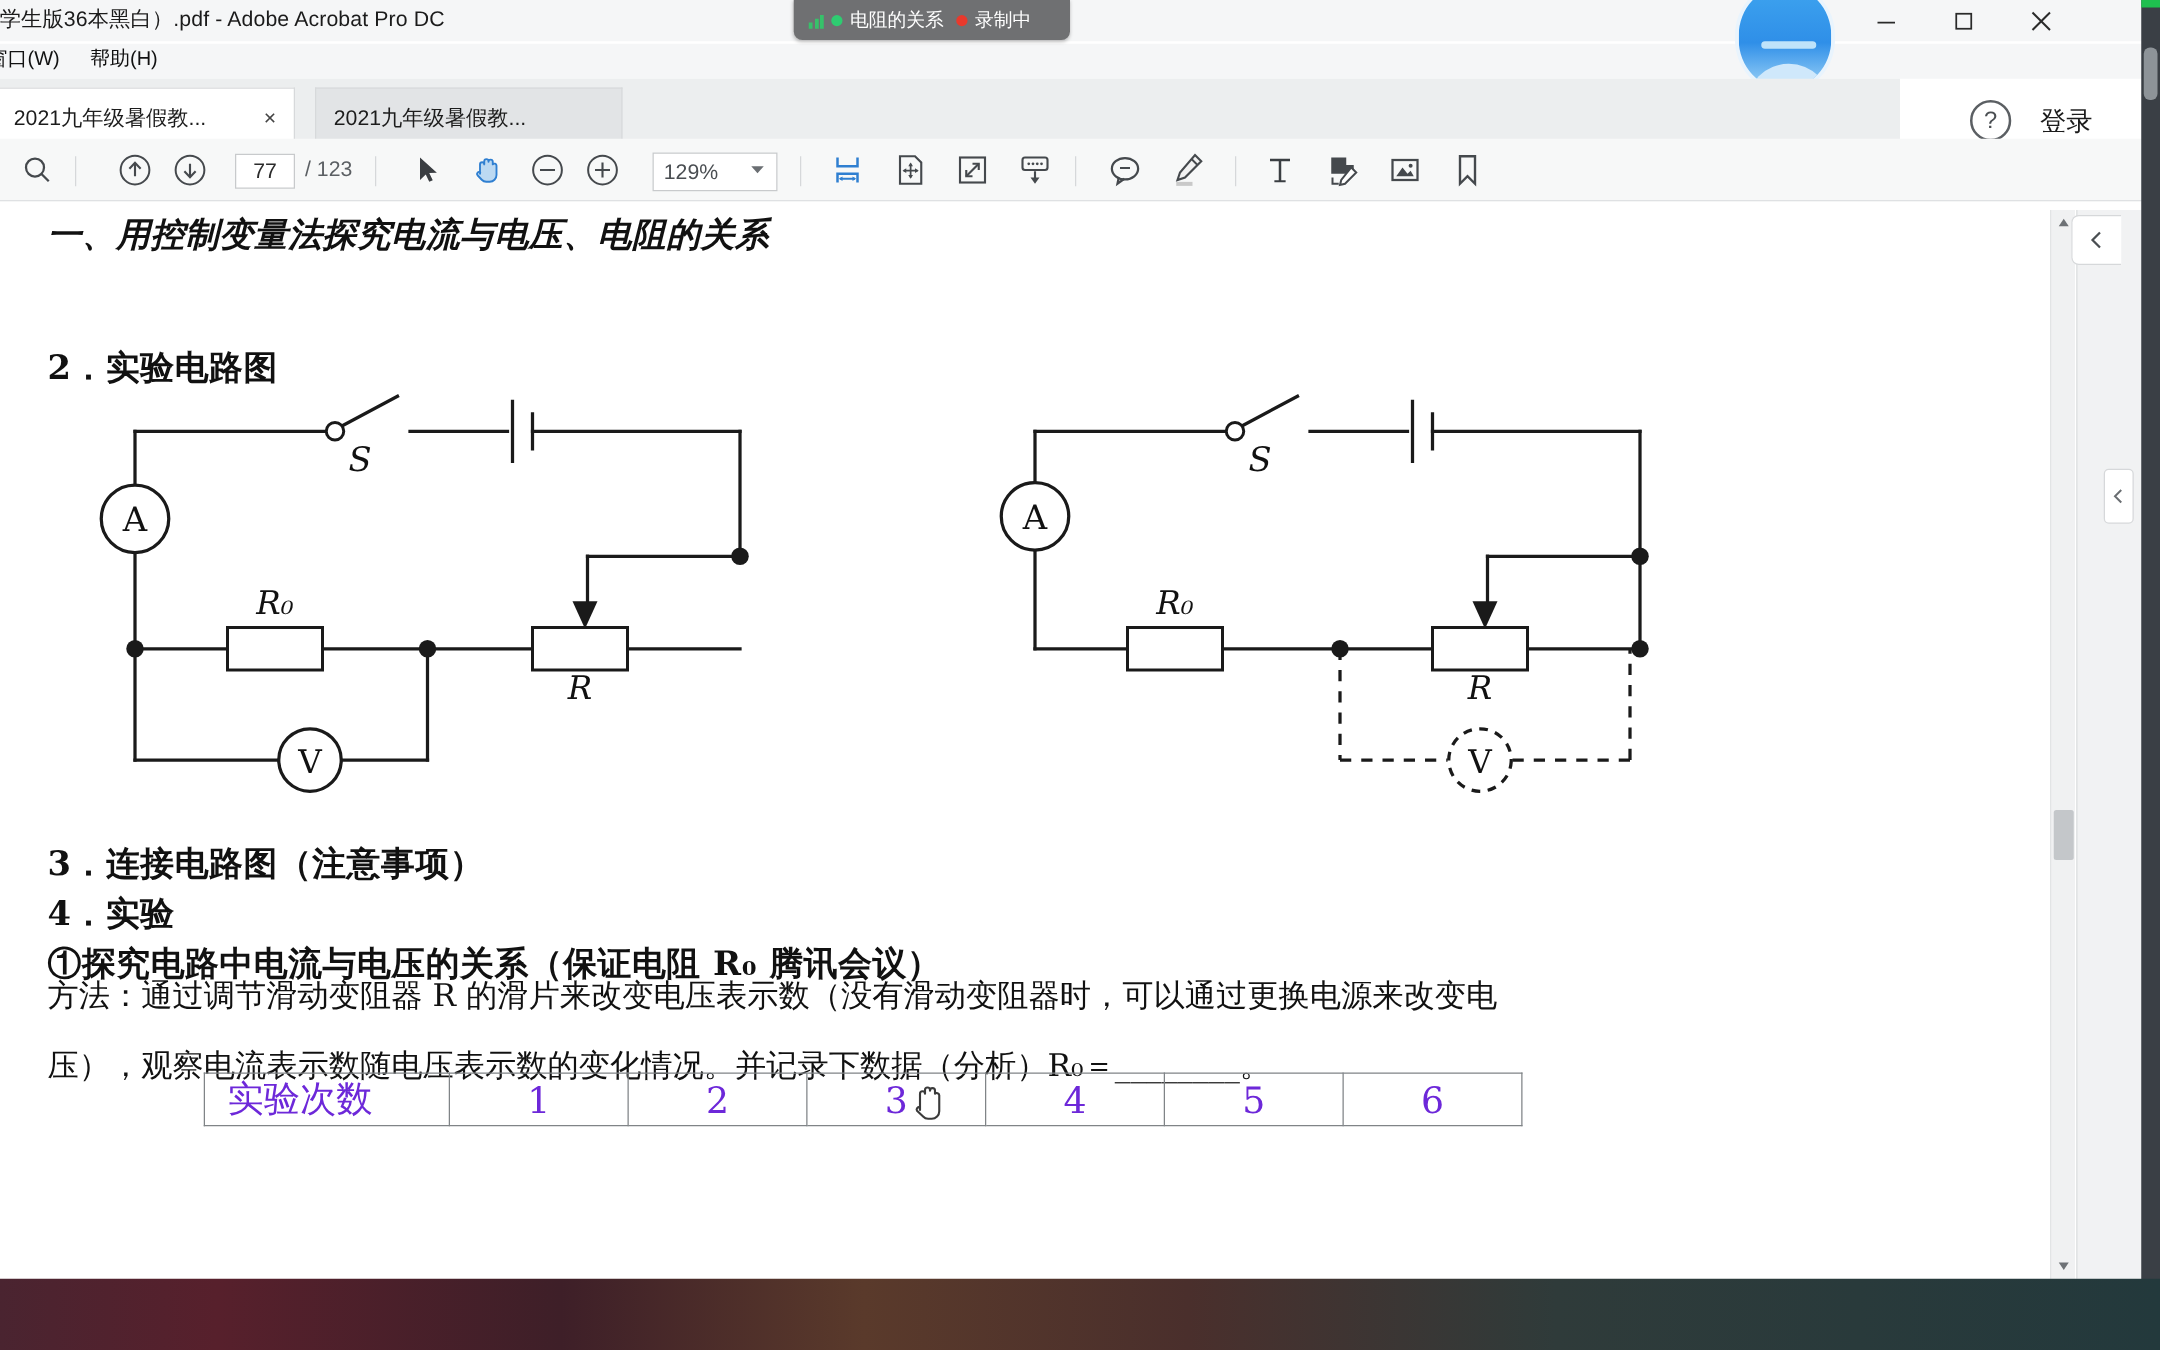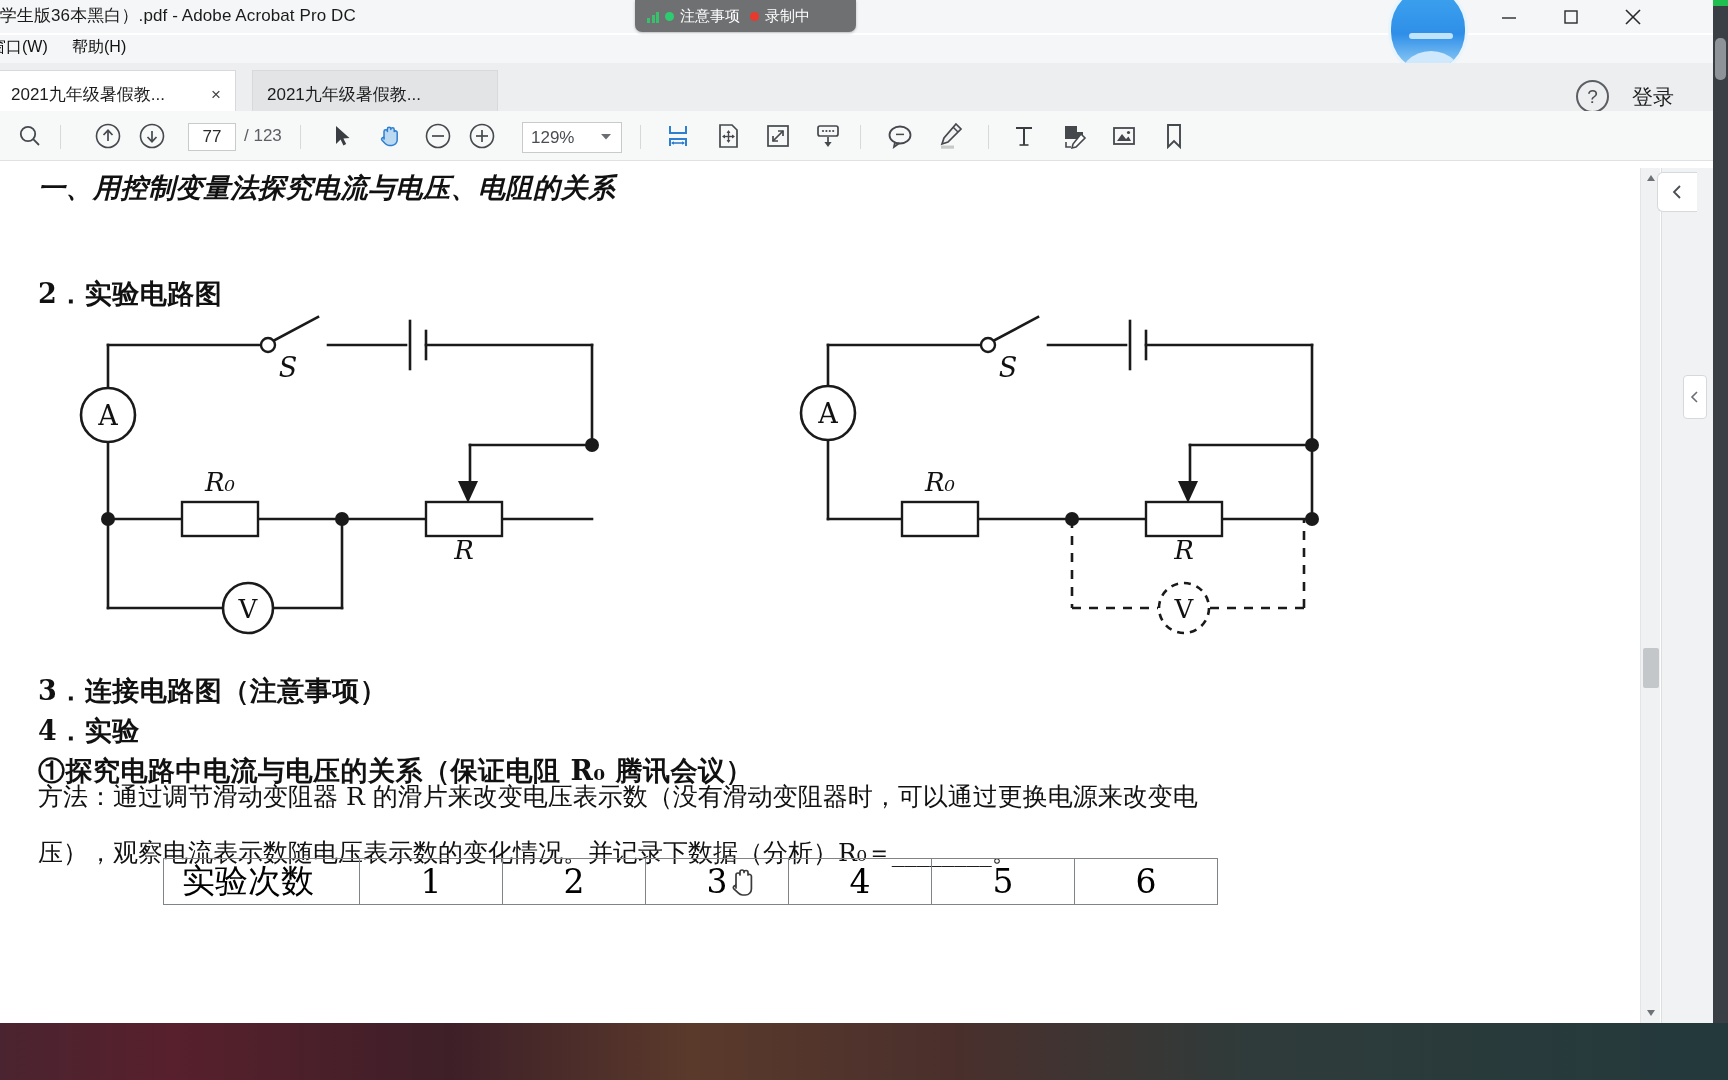--- a/index.html
+++ b/index.html
@@ -68,21 +68,21 @@
     position:absolute; left:18px; top:44px; width:44px; height:6px;
     background:#bfe3fa; border-radius:3px;
   }
   #avatar-bubble .body{
     position:absolute; left:6px; top:62px; width:68px; height:34px;
     background:#cfe8fb; border-radius:34px 34px 0 0;
   }
 
   
   #tabstrip{
-    position:absolute; left:0; top:63px; width:1728px; height:54px;
+    position:absolute; left:0; top:63px; width:1520px; height:54px;
     background:#eceeef; border-bottom:1px solid #d7d9db;
   }
   .tab{
     position:absolute; top:7px; height:47px;
     display:flex; align-items:center; padding:0 14px;
     font-size:17px; color:#1c1c1c; white-space:nowrap;
   }
   #tab-0{ left:-4px; width:240px; background:#ffffff; border:1px solid #d7d9db; border-bottom:none;}
   #tab-1{ left:252px; width:246px; background:#e2e4e6; border:1px solid #d7d9db; border-bottom:none;}
   .tab-close{
@@ -159,21 +159,21 @@
   #circuit-2{ position:absolute; left:790px; top:135px; }
 
   
   #exp-table{
     position:absolute; left:163px; top:690px;
     border-collapse:collapse;
     font-family:"DejaVu Serif","Liberation Serif",serif;
   }
   #exp-table td{
     border:1px solid #808487;
-    height:42px; font-size:33px; color:#000000; text-align:center;
+    height:42px; font-size:29px; color:#6d28d9; text-align:center;
     padding:0 10px;
   }
   #exp-table td.label-cell{ text-align:left; width:196px; padding-left:18px; }
   #exp-table td.num-cell{ width:143px; }
 
   
   #hand-cursor{
     position:absolute; left:726px; top:695px; width:34px; height:38px;
   }
 
@@ -255,21 +255,21 @@
   <div class="menu-item" id="menu-help">帮助(H)</div>
 </div>
 
 <div id="meeting-pill">
   <span id="meeting-bars">
       <i></i>
       <i></i>
       <i></i>
     </span>
   <span id="meeting-dot"></span>
-  <span id="meeting-label">注意事项</span>
+  <span id="meeting-label">电阻的关系</span>
   <span id="rec-dot"></span>
   <span id="rec-label">录制中</span>
 </div>
 
 <div id="avatar-bubble">
   <div class="face"></div>
   <div class="body"></div>
 </div>
 
 <div id="tabstrip">

